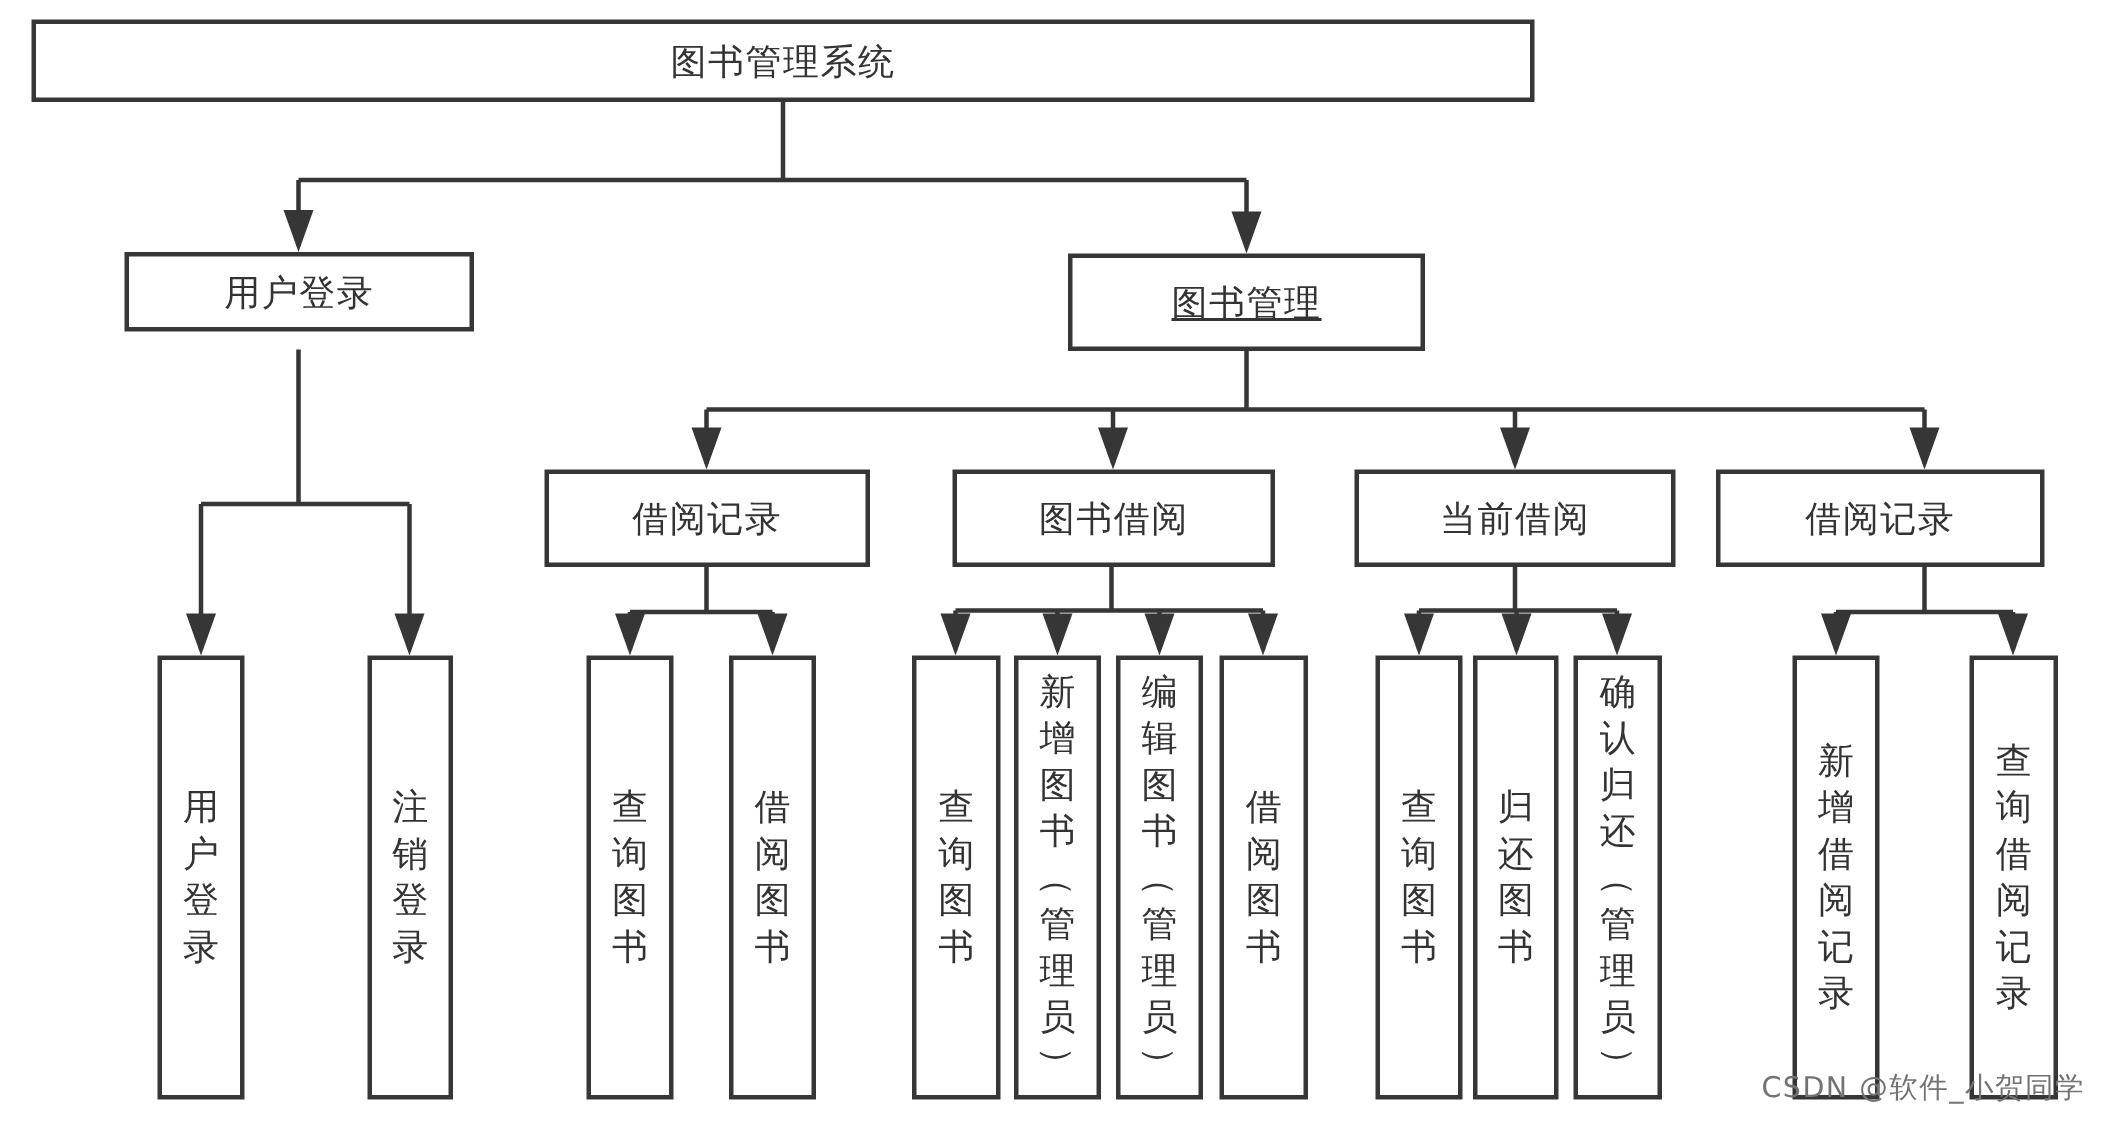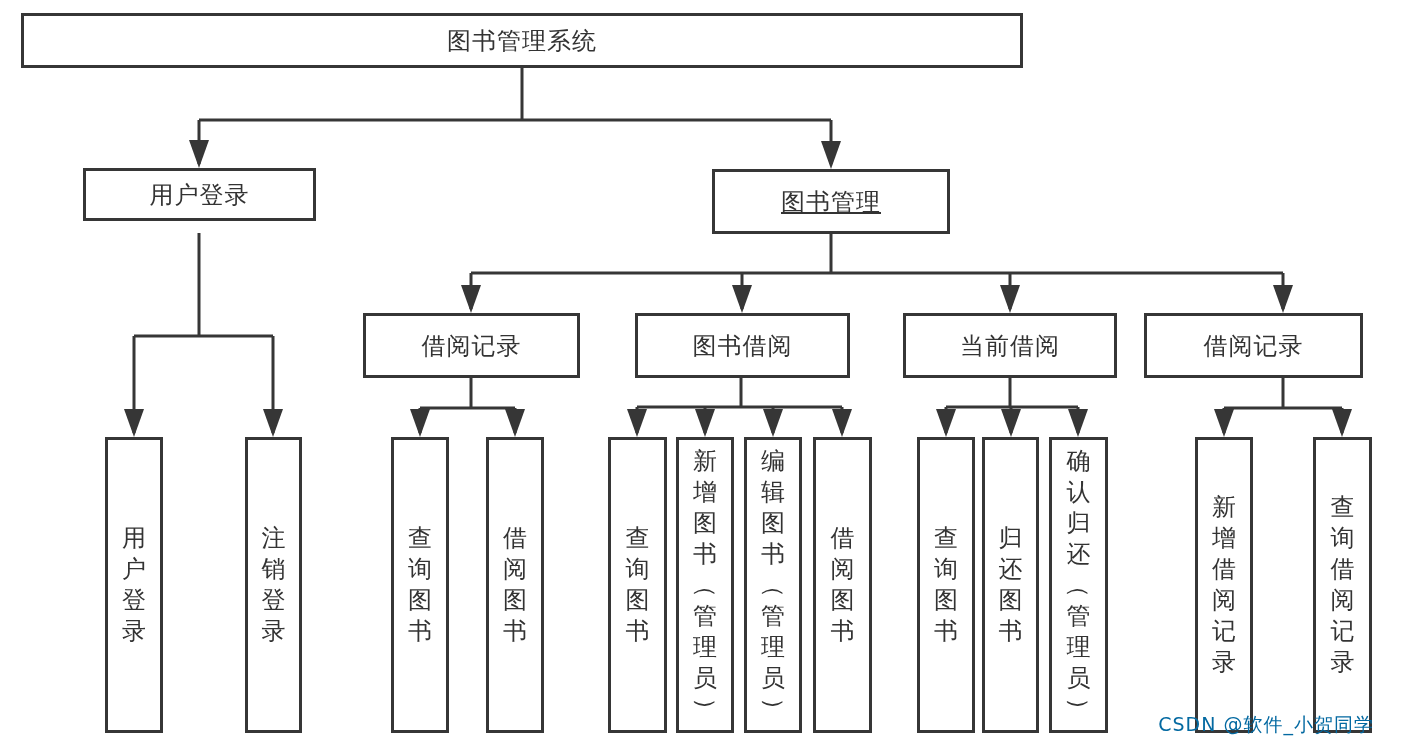--- a/index.html
+++ b/index.html
@@ -53,24 +53,24 @@
     height: 31px;
     line-height: 31px;
     text-align: center;
   }
   .v-char.rot {
     transform: rotate(90deg);
   }
   #watermark {
     position: absolute;
     top: 712px;
-    right: 31px;
+    right: 15px;
     font-size: 19px;
     letter-spacing: 1px;
-    color: #0369a1;
+    color: #737373;
     z-index: 5;
     white-space: nowrap;
   }
   
   #n-root   { left: 21px;   top: 13px;  width: 1002px; height: 55px; }
   #n-login  { left: 83px;   top: 168px; width: 233px;  height: 53px; }
   #n-mgmt   { left: 712px;  top: 169px; width: 238px;  height: 65px; text-decoration: underline; }
   #n-rec    { left: 363px;  top: 313px; width: 217px;  height: 65px; }
   #n-borrow { left: 635px;  top: 313px; width: 215px;  height: 65px; }
   #n-cur    { left: 903px;  top: 313px; width: 214px;  height: 65px; }

